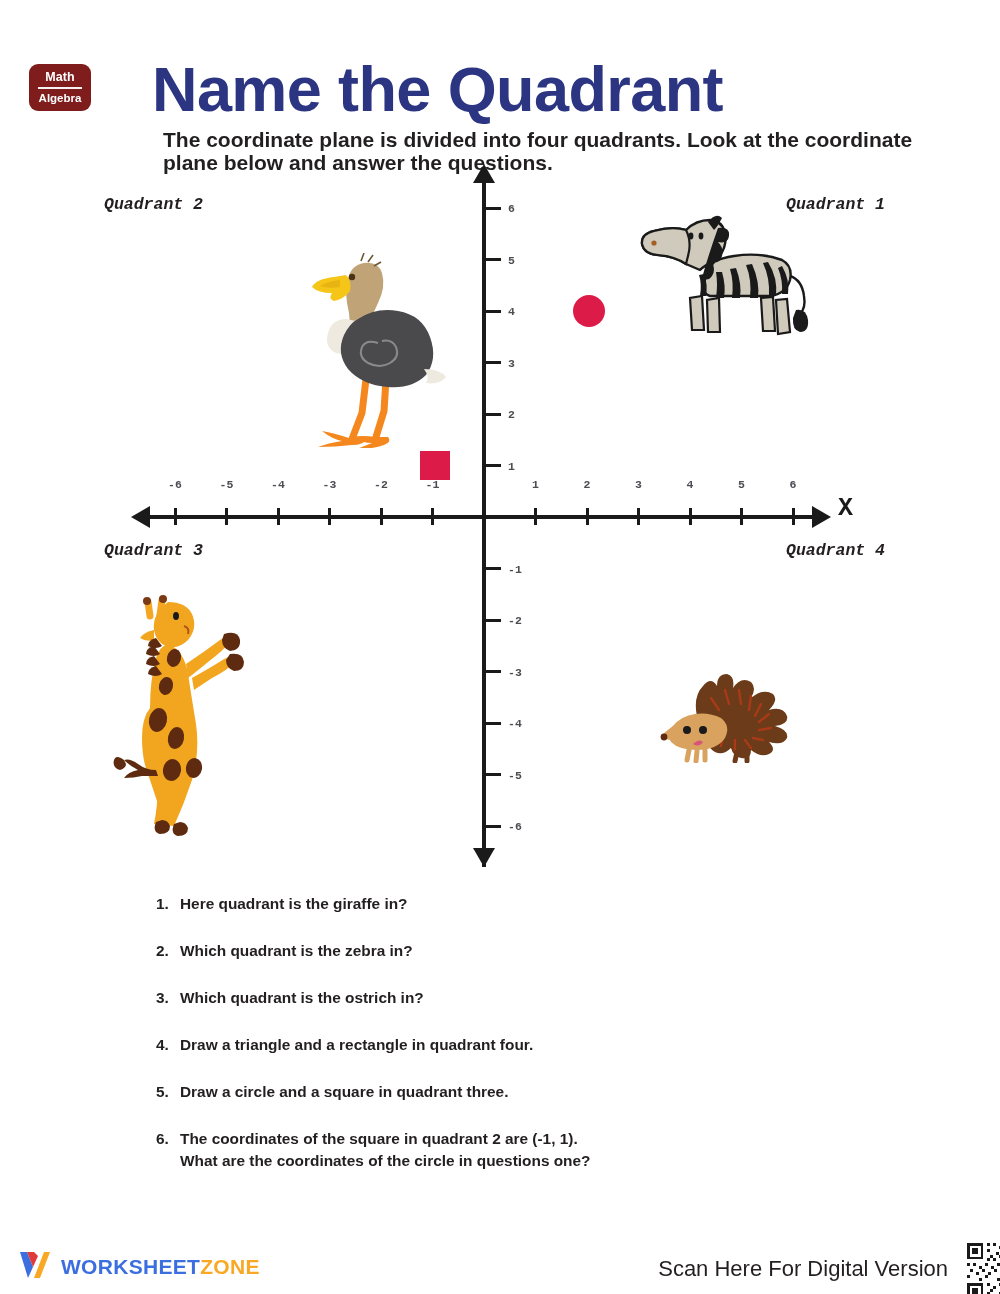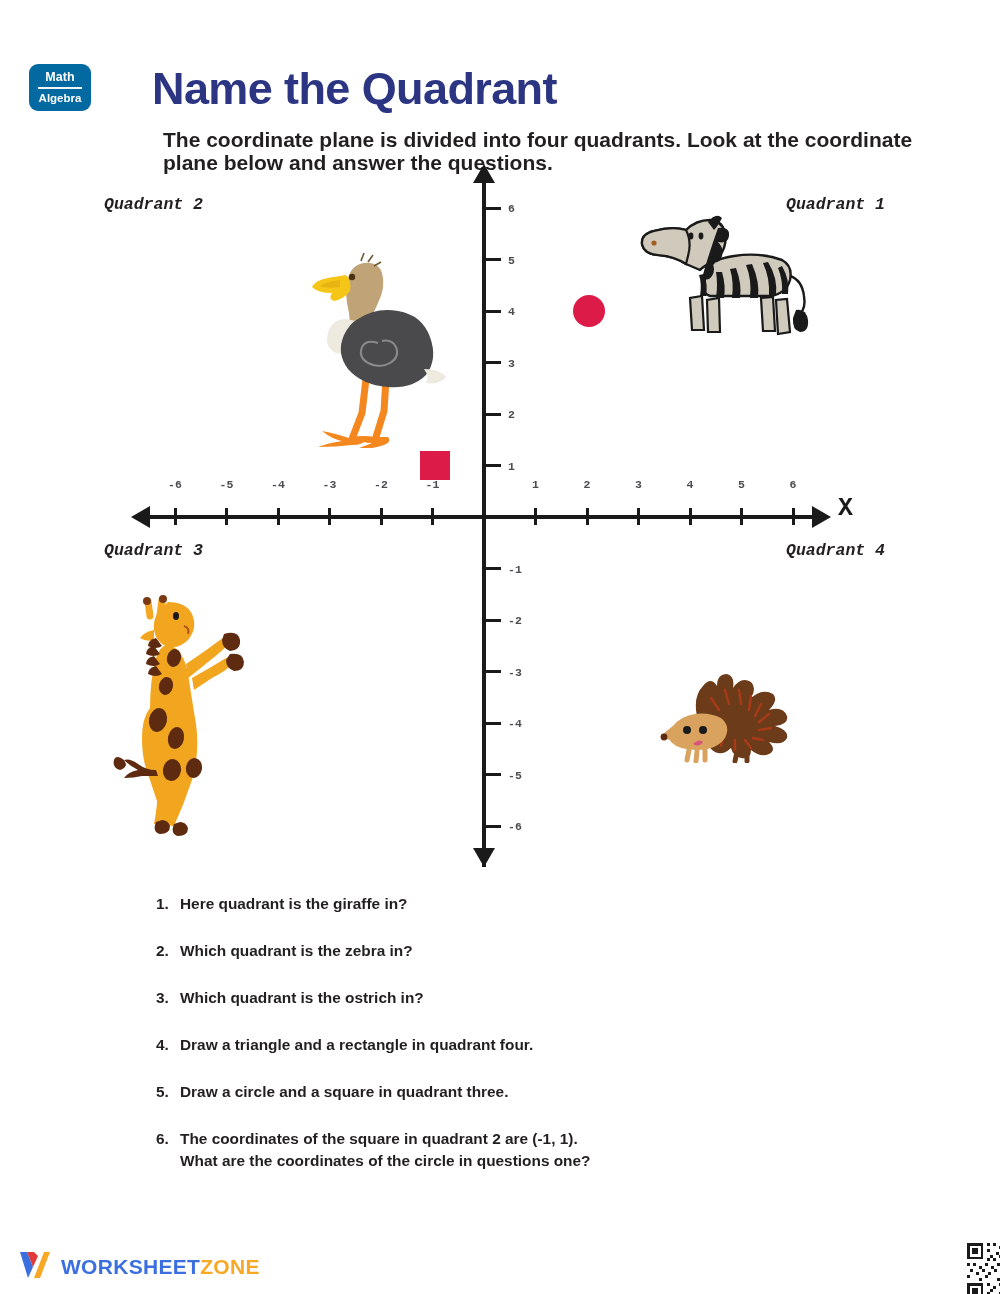--- a/index.html
+++ b/index.html
@@ -15,21 +15,21 @@
     overflow: hidden;
   }
 
   
   #badge {
     position: absolute;
     left: 29px;
     top: 64px;
     width: 62px;
     height: 47px;
-    background: #0369a1;
+    background: #7f1d1d;
     border-radius: 9px;
     display: flex;
     flex-direction: column;
     align-items: center;
     justify-content: center;
     color: #ffffff;
     font-weight: bold;
   }
   #badge .badge-top {
     font-size: 12.5px;
@@ -45,21 +45,21 @@
   }
   #badge .badge-bottom {
     font-size: 11.5px;
     line-height: 14px;
   }
 
   #title {
     position: absolute;
     left: 152px;
     top: 52px;
-    font-size: 45px;
+    font-size: 63px;
     font-weight: bold;
     color: #2b3582;
     letter-spacing: -0.6px;
     line-height: 74px;
     white-space: nowrap;
   }
 
   #subtitle {
     position: absolute;
     left: 163px;
@@ -462,20 +462,21 @@
         <path d="M2 2 L10 28 L15 17 L9 2 Z" fill="#3b6fe0"></path>
         <path d="M9 2 L15 17 L20 6 L16 2 Z" fill="#e03a3a"></path>
         <path d="M16 28 L26 2 L32 2 L22 28 Z" fill="#f9a825"></path>
       </svg>
     </span>
     <span id="logo-text">
       <span class="blue">WORKSHEET</span><span class="orange">ZONE</span>
     </span>
   </div>
 
+  <div id="scan-text">Scan Here For Digital Version</div>
 
   <div id="qr">
     <svg width="62" height="62" viewBox="0 0 62 62" shape-rendering="crispEdges">
       <rect width="62" height="62" fill="#ffffff"></rect>
       <g fill="#1a1a1a">
         <rect x="3" y="3" width="16" height="16"></rect>
         <rect x="43" y="3" width="16" height="16"></rect>
         <rect x="3" y="43" width="16" height="16"></rect>
       </g>
       <g fill="#ffffff">

